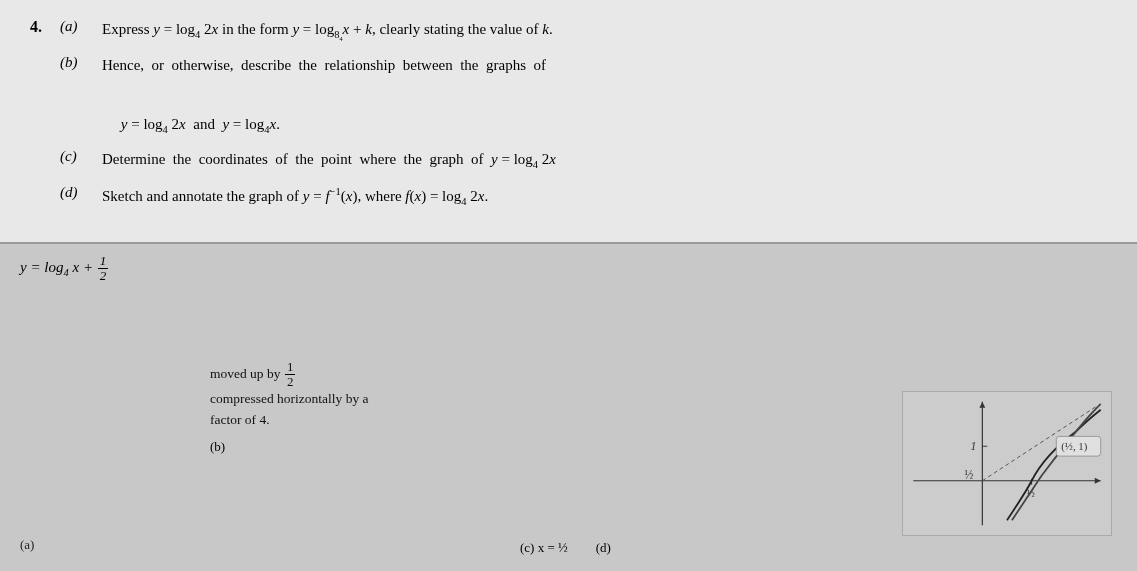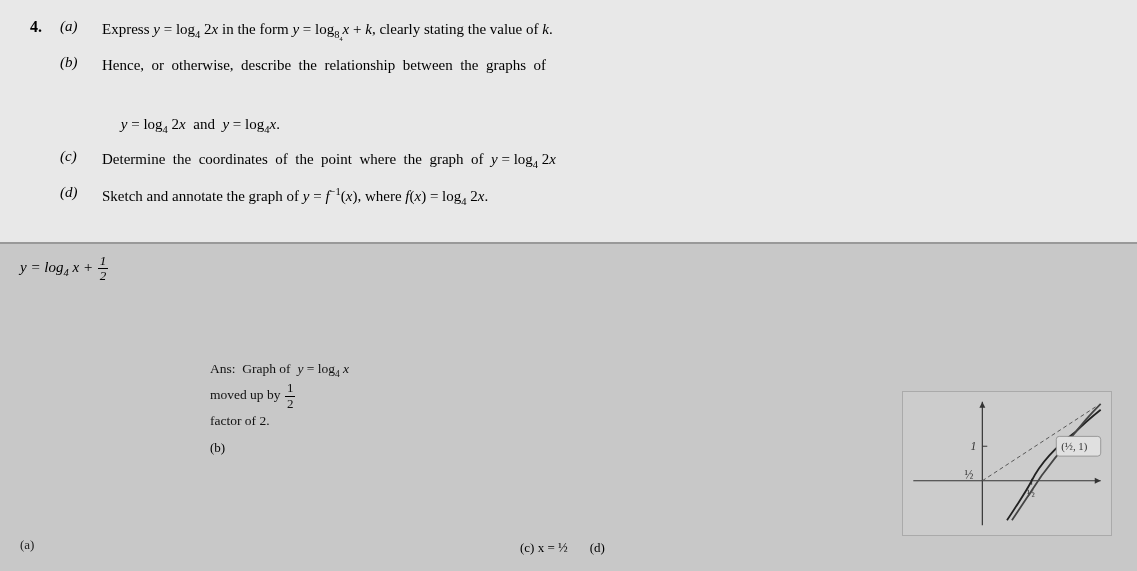--- a/index.html
+++ b/index.html
@@ -179,30 +179,28 @@
       <span class="frac">
         <span class="frac-num">1</span>
         <span class="frac-den">2</span>
       </span>
     </div>
     <div class="label-a">(a)</div>
   </div>
 
   <div class="answer-middle">
     <div class="ans-line">
-      Ans:&nbsp; Graph of &nbsp;<em>y</em> = log<sub>4</sub> <em>x</em>
-    </div>
-    <div class="ans-line">
       moved up by
       <span class="frac">
         <span class="frac-num">1</span>
         <span class="frac-den">2</span>
       </span>
     </div>
-    <div class="ans-line">factor of 2.</div>
+    <div class="ans-line">compressed horizontally by a</div>
+    <div class="ans-line">factor of 4.</div>
     <div style="display:flex; gap:30px; margin-top:8px; font-size:13px;">
       <span>(b)</span>
     </div>
   </div>
 
   <div class="right-section">
 
     <svg width="210" height="145" viewBox="0 0 210 145" style="display:block; background: #ccc; border:1px solid #aaa; margin-bottom:2px;">
 
       <line x1="10" y1="90" x2="200" y2="90" stroke="#333" stroke-width="1.2"></line>
@@ -224,19 +222,19 @@
       <path d="M 110 130 C 118 118, 130 100, 140 85 C 155 65, 168 48, 185 28 C 192 20, 197 15, 200 12" fill="none" stroke="#444" stroke-width="1.8"></path>
 
       <line x1="80" y1="90" x2="195" y2="15" stroke="#555" stroke-width="1" stroke-dasharray="4,3"></line>
 
       <rect x="155" y="45" width="45" height="20" rx="3" fill="#e0e0e0" stroke="#888" stroke-width="0.8"></rect>
       <text x="160" y="59" font-size="11" fill="#333">(½, 1)</text>
 
       <text x="62" y="88" font-size="12" fill="#333">½</text>
     </svg>
 
-    <div style="display:flex; gap:22px; font-size:13px; align-self:flex-start; margin-left:0; margin-top:2px;">
+    <div style="display:flex; gap:28px; font-size:13px; align-self:flex-start; margin-left:0; margin-top:2px;">
       <span>(c)  x = ½</span>
       <span>(d)</span>
     </div>
   </div>
 
 </div>
 
 </body></html>

